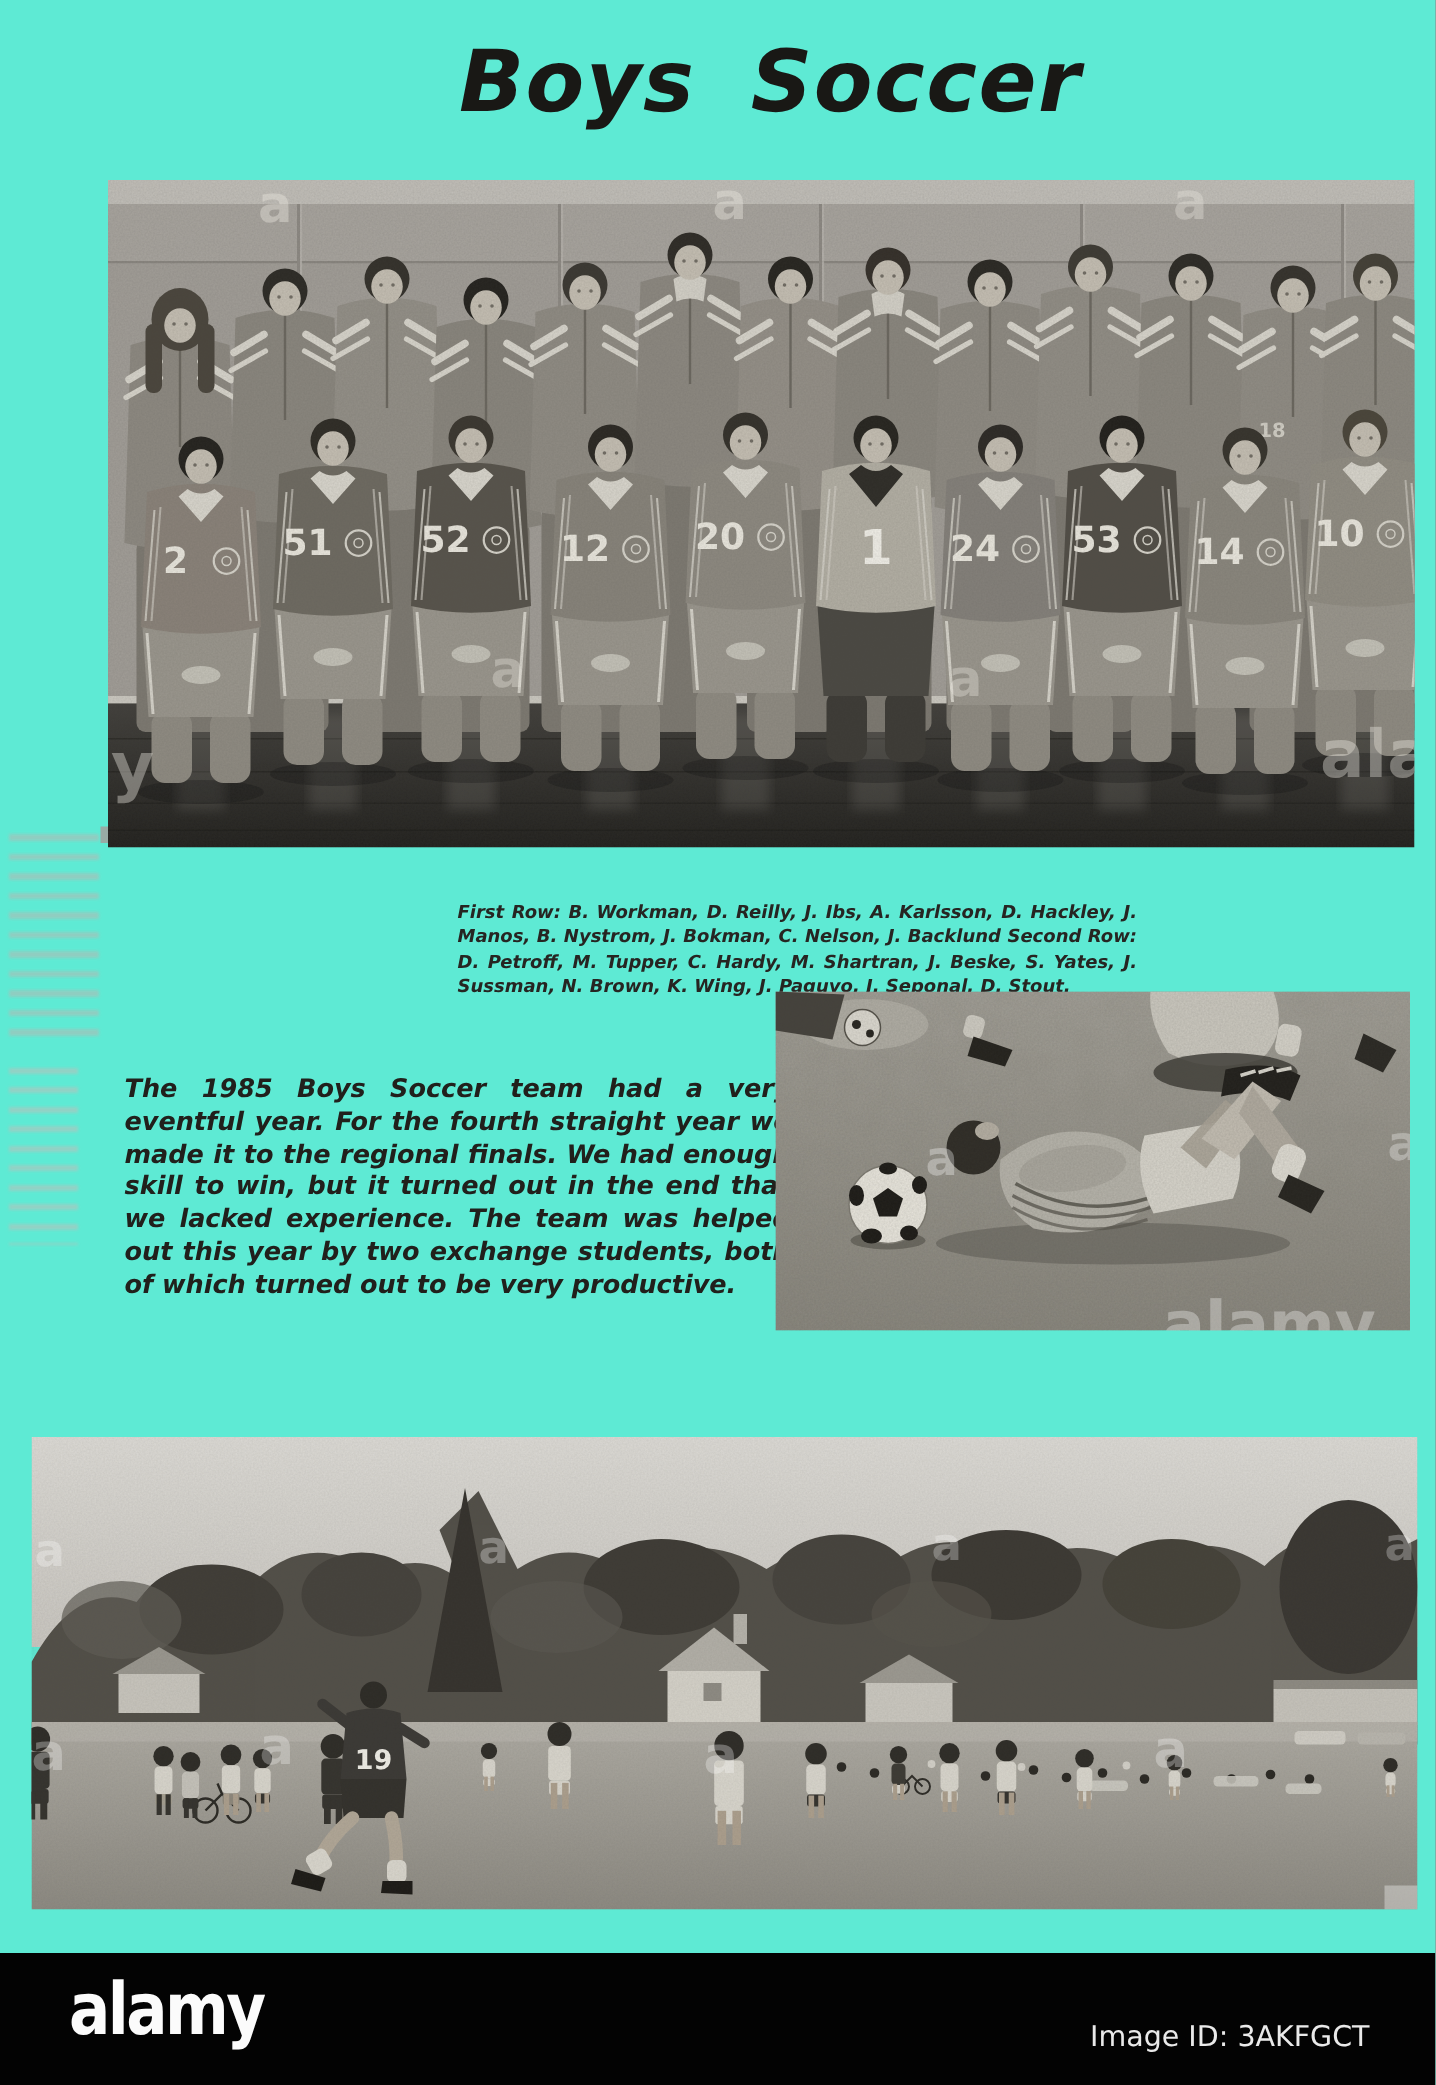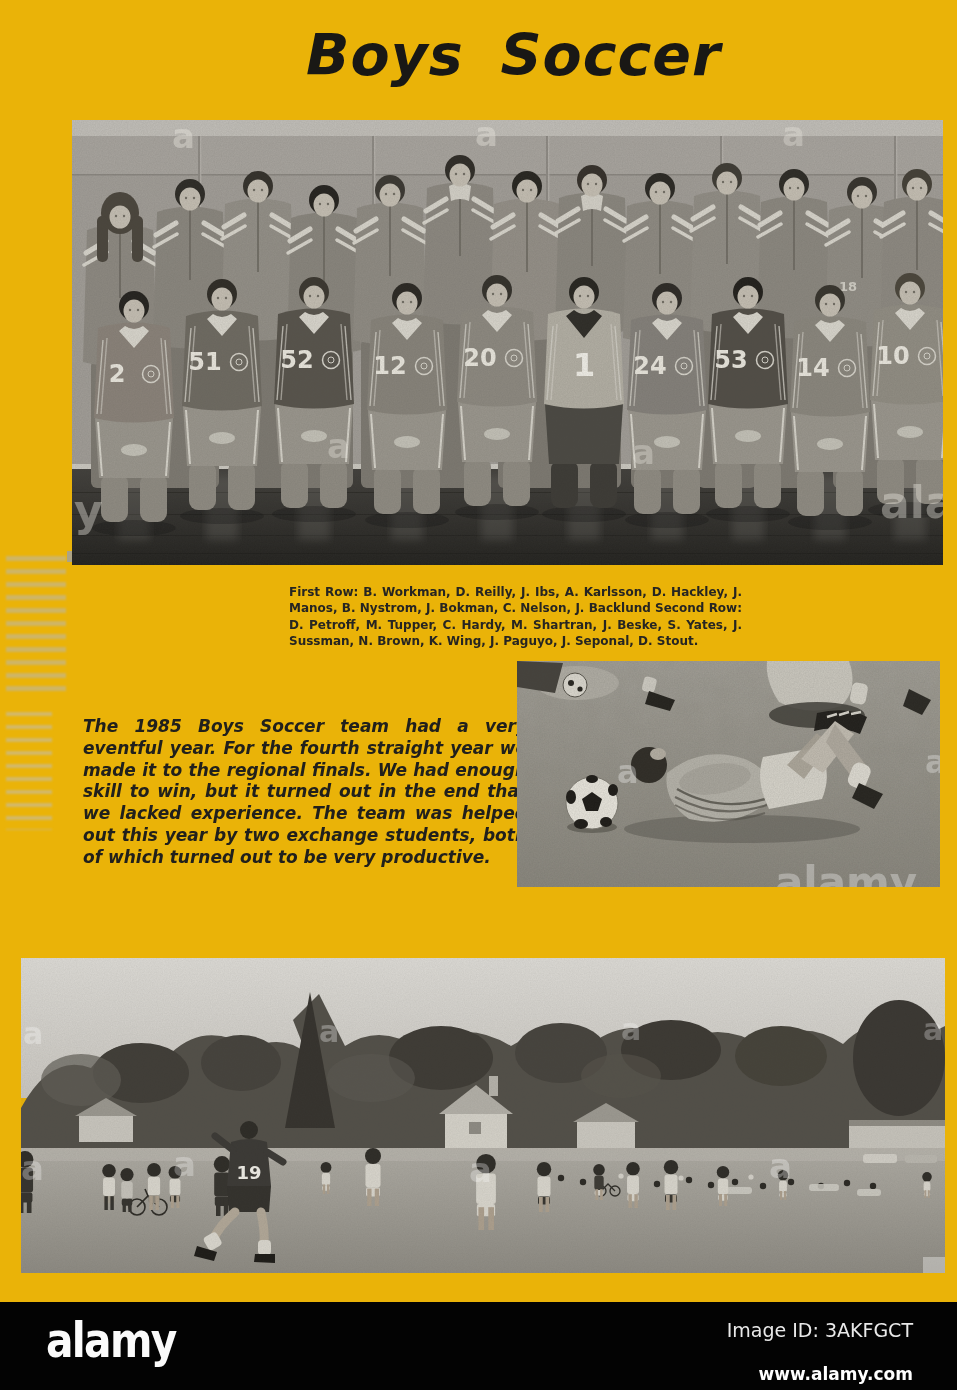--- a/index.html
+++ b/index.html
@@ -1,36 +1,36 @@
 <!DOCTYPE html>
 <html><head>
 <meta charset="utf-8">
 <style>
   html,body{margin:0;padding:0;background:#8a8a8a;}
-  .page{position:relative;width:957px;height:1390px;background:#eab308;overflow:hidden;
+  .page{position:relative;width:957px;height:1390px;background:#5eead4;overflow:hidden;
         font-family:"DejaVu Sans",sans-serif;}
   .page-title{position:absolute;left:70px;right:0;top:22px;margin:0;text-align:center;
         font-size:57px;font-style:italic;font-weight:bold;color:#191815;
         letter-spacing:1px;word-spacing:16px;}
   figure{margin:0;position:absolute;}
   .team-photo{left:72px;top:120px;width:871px;height:445px;}
   .side-photo{left:517px;top:661px;width:423px;height:226px;}
   .field-photo{left:21px;top:958px;width:924px;height:315px;}
   figure svg{display:block;width:100%;height:100%;}
-  .photo-caption{position:absolute;left:289px;top:584px;width:453px;margin:0;
-        font-size:12px;line-height:16.4px;font-weight:bold;
+  .photo-caption{position:absolute;left:289px;top:584px;width:453px;margin:16px;
+        font-size:12px;line-height:16.4px;font-weight:bold;font-style:italic;
         color:#262522;text-align:justify;}
   .article-text{position:absolute;left:67px;top:700px;width:444px;margin:16px;
         font-size:17px;line-height:21.8px;font-weight:bold;font-style:italic;
         color:#21201c;text-align:justify;}
   .footer-bar{position:absolute;left:0;right:0;top:1302px;bottom:0;background:#030303;}
   .brand-logo{position:absolute;left:46px;top:10px;margin:0;color:#fbfbfb;font-size:48px;
         font-weight:bold;letter-spacing:-2px;transform:scaleX(.85);transform-origin:0 50%;}
   .footer-meta{position:absolute;right:44px;top:17px;text-align:right;color:#e9e9e9;}
-  .image-id{font-size:19px;font-weight:normal;}
+  .image-id{font-size:19px;font-weight:normal;margin-top:28px;}
   .site-url{font-size:17px;font-weight:bold;color:#ffffff;margin-top:23px;}
   .ghost{position:absolute;filter:blur(1.1px);opacity:.55;}
   .ghost-1{left:6px;top:556px;width:60px;height:142px;
         background:repeating-linear-gradient(180deg,#b9b7b2 0 4.5px,rgba(0,0,0,0) 4.5px 13px);}
   .ghost-2{left:6px;top:712px;width:46px;height:118px;
         background:repeating-linear-gradient(180deg,#c0beb9 0 4px,rgba(0,0,0,0) 4px 13px);}
   .scan-artifact{position:absolute;left:67px;top:551px;width:16px;height:11px;background:#a2a09c;opacity:.85;}
 </style>
 </head>
 <body>

